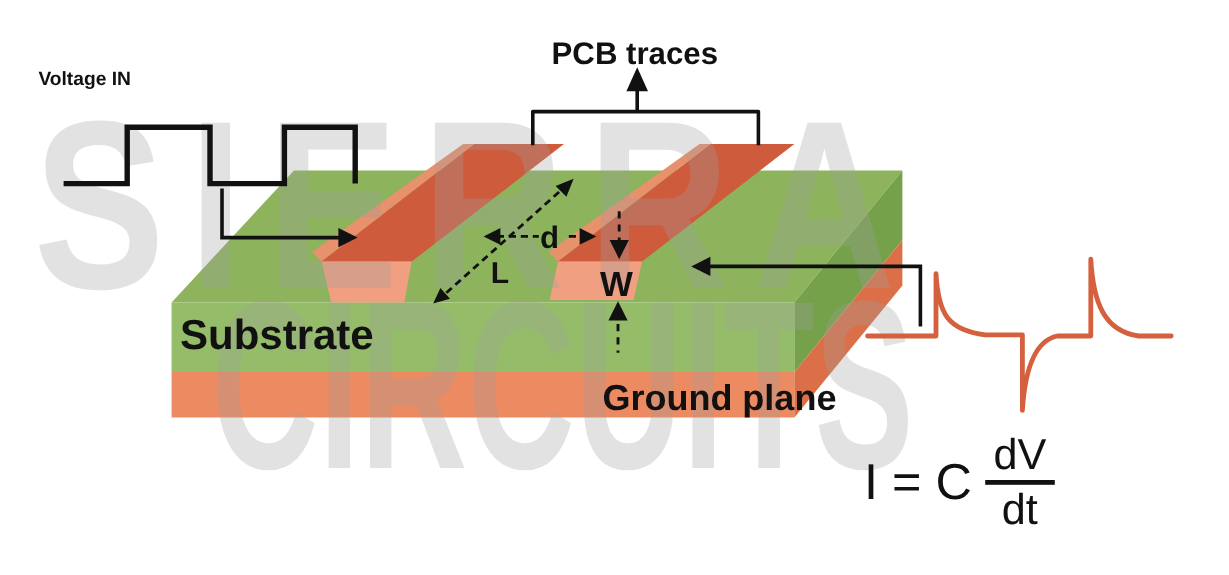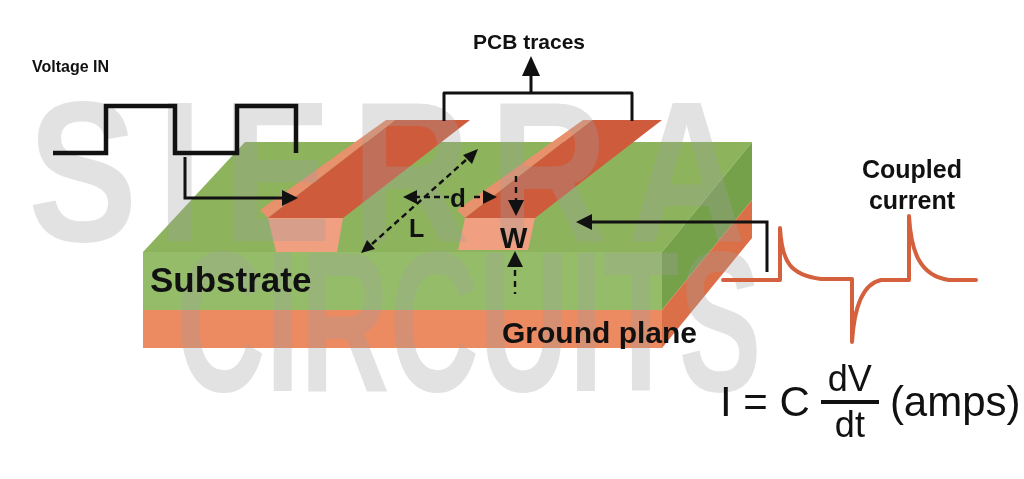--- a/index.html
+++ b/index.html
@@ -12,21 +12,21 @@
   .watermark{
     position:absolute;z-index:2;font-weight:bold;white-space:nowrap;
     color:rgba(158,158,158,0.30);line-height:1;pointer-events:none;
     transform-origin:left top;letter-spacing:0;
   }
   .wm-1{left:28px;top:72px;font-size:200px;letter-spacing:24px;transform:scaleX(0.82);}
   .wm-2{left:176px;top:222px;font-size:200px;transform:scaleX(0.62);}
   .layer-anno{z-index:3;}
   .lbl{position:absolute;z-index:4;font-weight:bold;line-height:1.15;}
   .lbl-voltage-in{left:32px;top:58px;width:140px;text-align:left;font-size:16px;}
-  .lbl-pcb-traces{left:446px;top:30px;width:166px;text-align:center;font-size:21px;}
+  .lbl-pcb-traces{left:446px;top:30px;width:166px;text-align:center;font-size:26px;}
   .lbl-coupled{left:834px;top:154px;width:156px;text-align:center;font-size:25px;line-height:1.25;}
   .lbl-substrate{left:150px;top:260px;font-size:35px;}
   .lbl-ground{left:502px;top:316px;font-size:30px;}
   .dim{position:absolute;z-index:4;font-weight:bold;}
   .dim-d{left:450px;top:183px;font-size:26px;}
   .dim-l{left:409px;top:214px;font-size:25px;}
   .dim-w{left:500px;top:222px;font-size:29px;}
   .formula{
     position:absolute;z-index:4;left:720px;top:362px;height:80px;
     display:flex;align-items:center;gap:11px;font-weight:normal;font-size:42px;
@@ -91,31 +91,29 @@
     <polygon points="515,251 507,267 523,267" fill="#111111"></polygon>
     <path d="M515,270 L515,294" fill="none" stroke-width="2.4" stroke-dasharray="6 5" stroke="#111111"></path>
 
     <path d="M723,280 L780,280 L780,228 C782,262 790,275 821,279
              L852,279 L852,342 C854,310 862,284 881,280
              L909,280 L909,216 C911,252 920,276 949,280 L976,280" fill="none" stroke-width="4" stroke-linejoin="round" stroke-linecap="round" stroke="#d4603d"></path>
   </svg>
 
   <div class="lbl lbl-voltage-in">Voltage IN</div>
   <div class="lbl lbl-pcb-traces">PCB traces</div>
-  <div class="lbl lbl-coupled">Coupled current</div>
   <div class="lbl lbl-substrate">Substrate</div>
   <div class="lbl lbl-ground">Ground plane</div>
 
   <span class="dim dim-d">d</span>
   <span class="dim dim-l">L</span>
   <span class="dim dim-w">W</span>
 
   <div class="formula">
     <span>I = C</span>
     <span class="frac">
       <span>dV</span>
       <span class="frac-bar"></span>
       <span>dt</span>
     </span>
-    <span>(amps)</span>
   </div>
 
 </div>
 
 </body></html>

